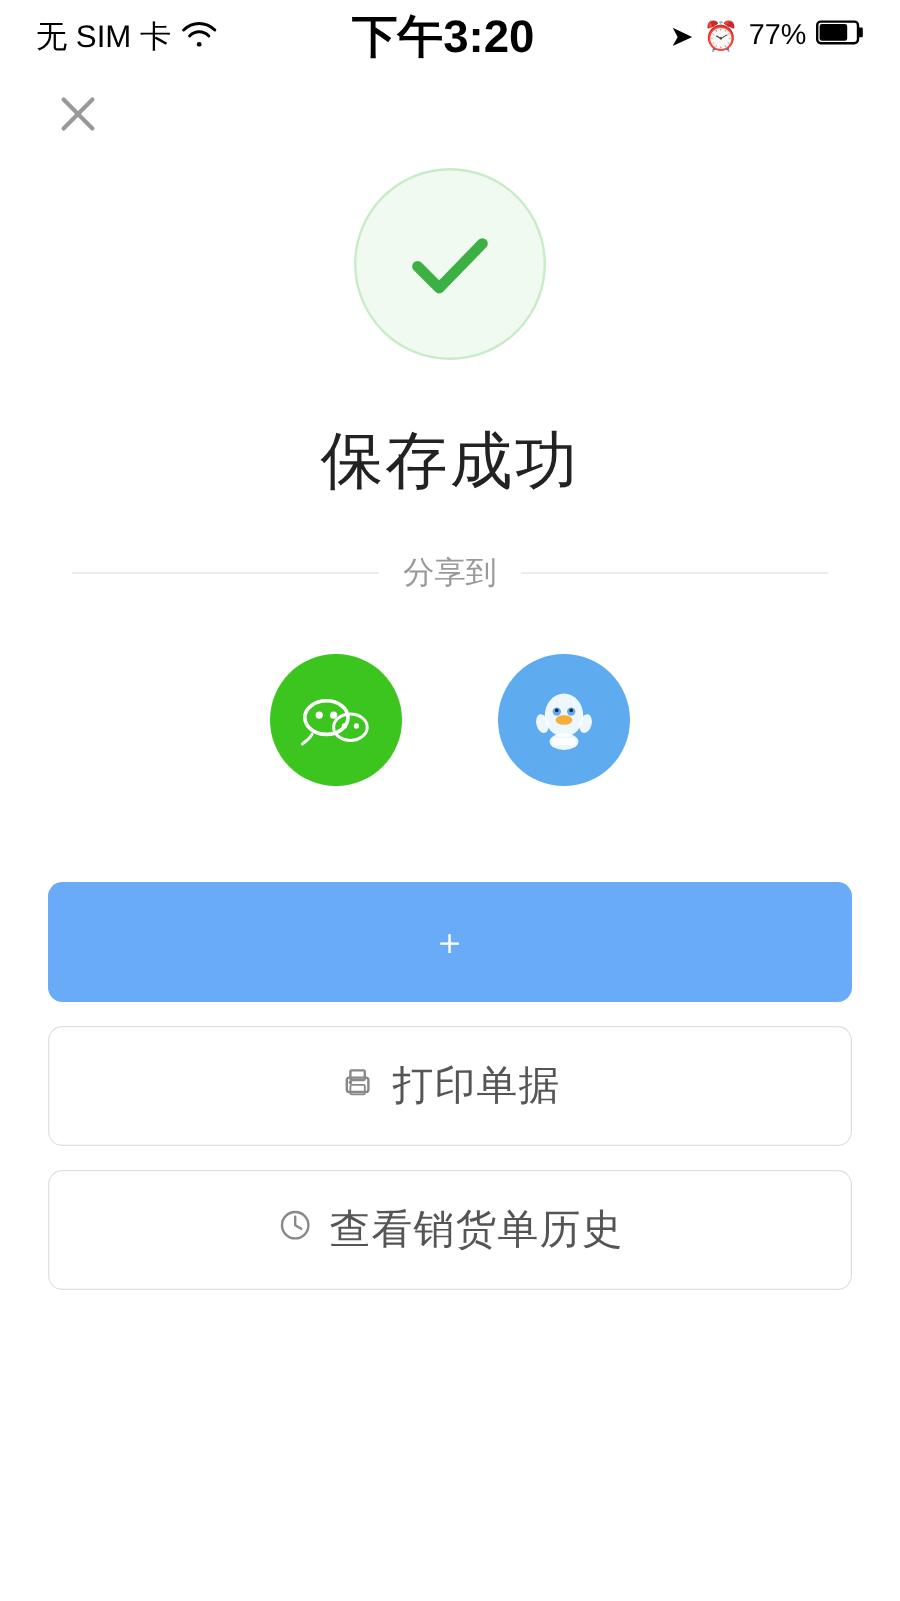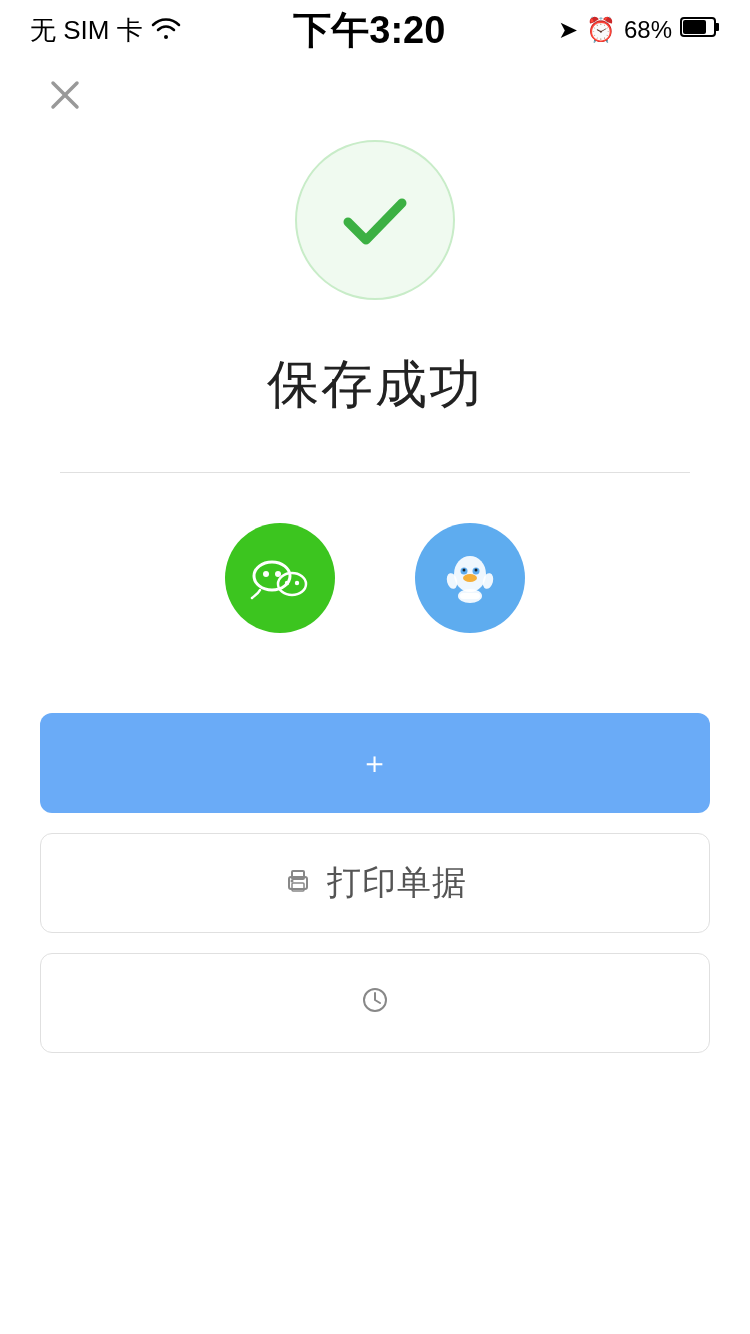--- a/index.html
+++ b/index.html
@@ -86,21 +86,21 @@
     .success-circle svg {
       width: 90px;
       height: 90px;
     }
 
     
     .success-title {
       font-size: 52px;
       font-weight: 400;
       color: #222222;
-      margin-bottom: 52px;
+      margin-bottom: 40px;
       letter-spacing: 2px;
     }
 
     
     .share-divider {
       width: 100%;
       display: flex;
       align-items: center;
       padding: 0 60px;
       margin-bottom: 50px;
@@ -198,21 +198,21 @@
         <path d="M15 18a2 2 0 1 1 0 4 2 2 0 0 1 0-4z" fill="#000"></path>
         <path d="M7 13c2.2-2.2 5.2-3.5 8-3.5s5.8 1.3 8 3.5" stroke="#000" stroke-width="2.5" fill="none" stroke-linecap="round"></path>
         <path d="M2 8C5.6 4.4 10 2.5 15 2.5S24.4 4.4 28 8" stroke="#000" stroke-width="2.5" fill="none" stroke-linecap="round"></path>
       </svg>
     </span>
   </div>
   <div class="status-center">下午3:20</div>
   <div class="status-right">
     <span>➤</span>
     <span>⏰</span>
-    <span>68%</span>
+    <span>77%</span>
     <span>
       <svg width="40" height="22" viewBox="0 0 40 22">
         <rect x="1" y="2" width="34" height="18" rx="3" ry="3" stroke="#000" stroke-width="2" fill="none"></rect>
         <rect x="35" y="7" width="4" height="8" rx="1" fill="#000"></rect>
         <rect x="3" y="4" width="23" height="14" rx="2" fill="#000"></rect>
       </svg>
     </span>
   </div>
 </div>
 
@@ -228,20 +228,21 @@
   <div class="success-circle">
     <svg viewBox="0 0 90 90" fill="none">
       <polyline points="18,47 36,65 72,28" stroke="#3cb043" stroke-width="9" stroke-linecap="round" stroke-linejoin="round" fill="none"></polyline>
     </svg>
   </div>
 
   <div class="success-title">保存成功</div>
 
   <div class="share-divider">
     <div class="divider-line"></div>
+    <span class="share-text">分享到</span>
     <div class="divider-line"></div>
   </div>
 
   <div class="share-icons">
     <button class="share-icon-btn wechat-btn">
       <svg viewBox="0 0 65 65" fill="white">
 
         <ellipse cx="24" cy="30" rx="18" ry="14" fill="none" stroke="white" stroke-width="3"></ellipse>
         <ellipse cx="44" cy="38" rx="14" ry="11" fill="none" stroke="white" stroke-width="2.5"></ellipse>
         <circle cx="18" cy="28" r="3" fill="white"></circle>
@@ -283,16 +284,17 @@
       </span>
       <span>打印单据</span>
     </button>
     <button class="btn-secondary">
       <span class="btn-icon">
         <svg width="30" height="30" viewBox="0 0 30 30" fill="none">
           <circle cx="15" cy="15" r="11" stroke="#888" stroke-width="2"></circle>
           <polyline points="15,8 15,15 20,18" stroke="#888" stroke-width="2" stroke-linecap="round" stroke-linejoin="round"></polyline>
         </svg>
       </span>
+      <span>查看销货单历史</span>
     </button>
   </div>
 
 </div>
 
 </body></html>

